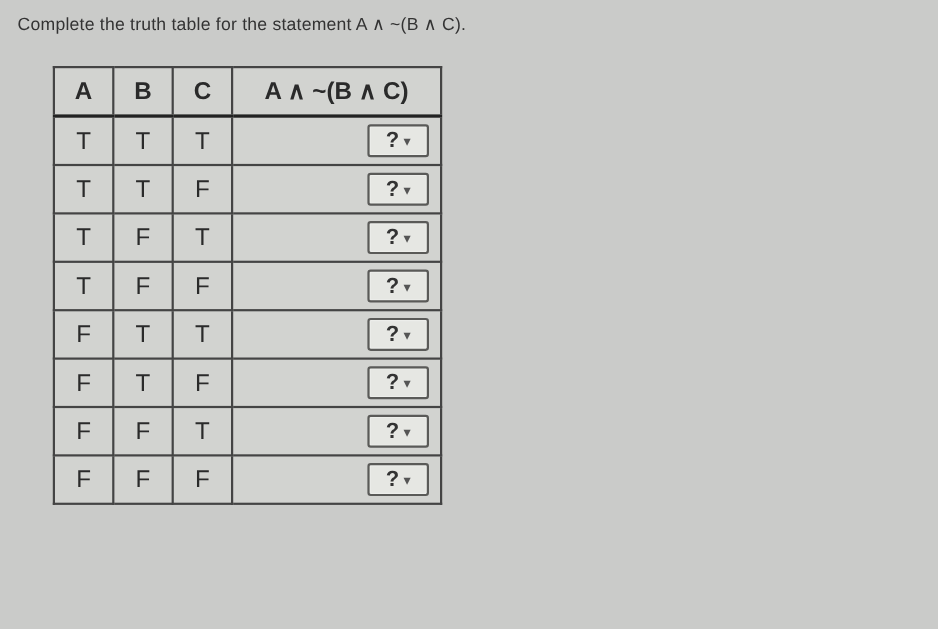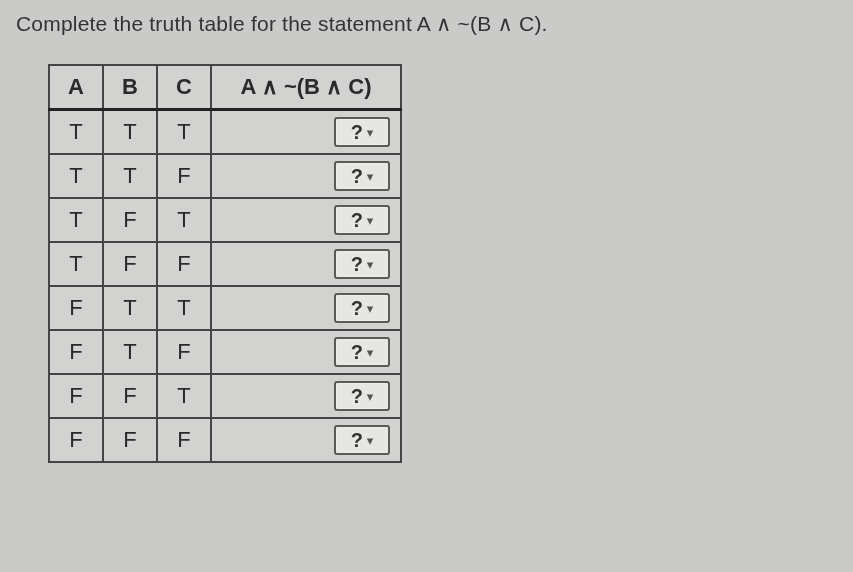--- a/index.html
+++ b/index.html
@@ -6,21 +6,21 @@
     body {
       width: 853px;
       height: 572px;
       background: #cacbc9;
       font-family: Arial, Helvetica, sans-serif;
       padding: 12px 16px;
       color: #2a2a2a;
       overflow: hidden;
     }
     .prompt {
-      font-size: 21px;
+      font-size: 16px;
       font-weight: 500;
       color: #333;
       margin-bottom: 28px;
       letter-spacing: 0.2px;
     }
     .table-wrap {
       margin-left: 32px;
     }
     table {
       border-collapse: collapse;

